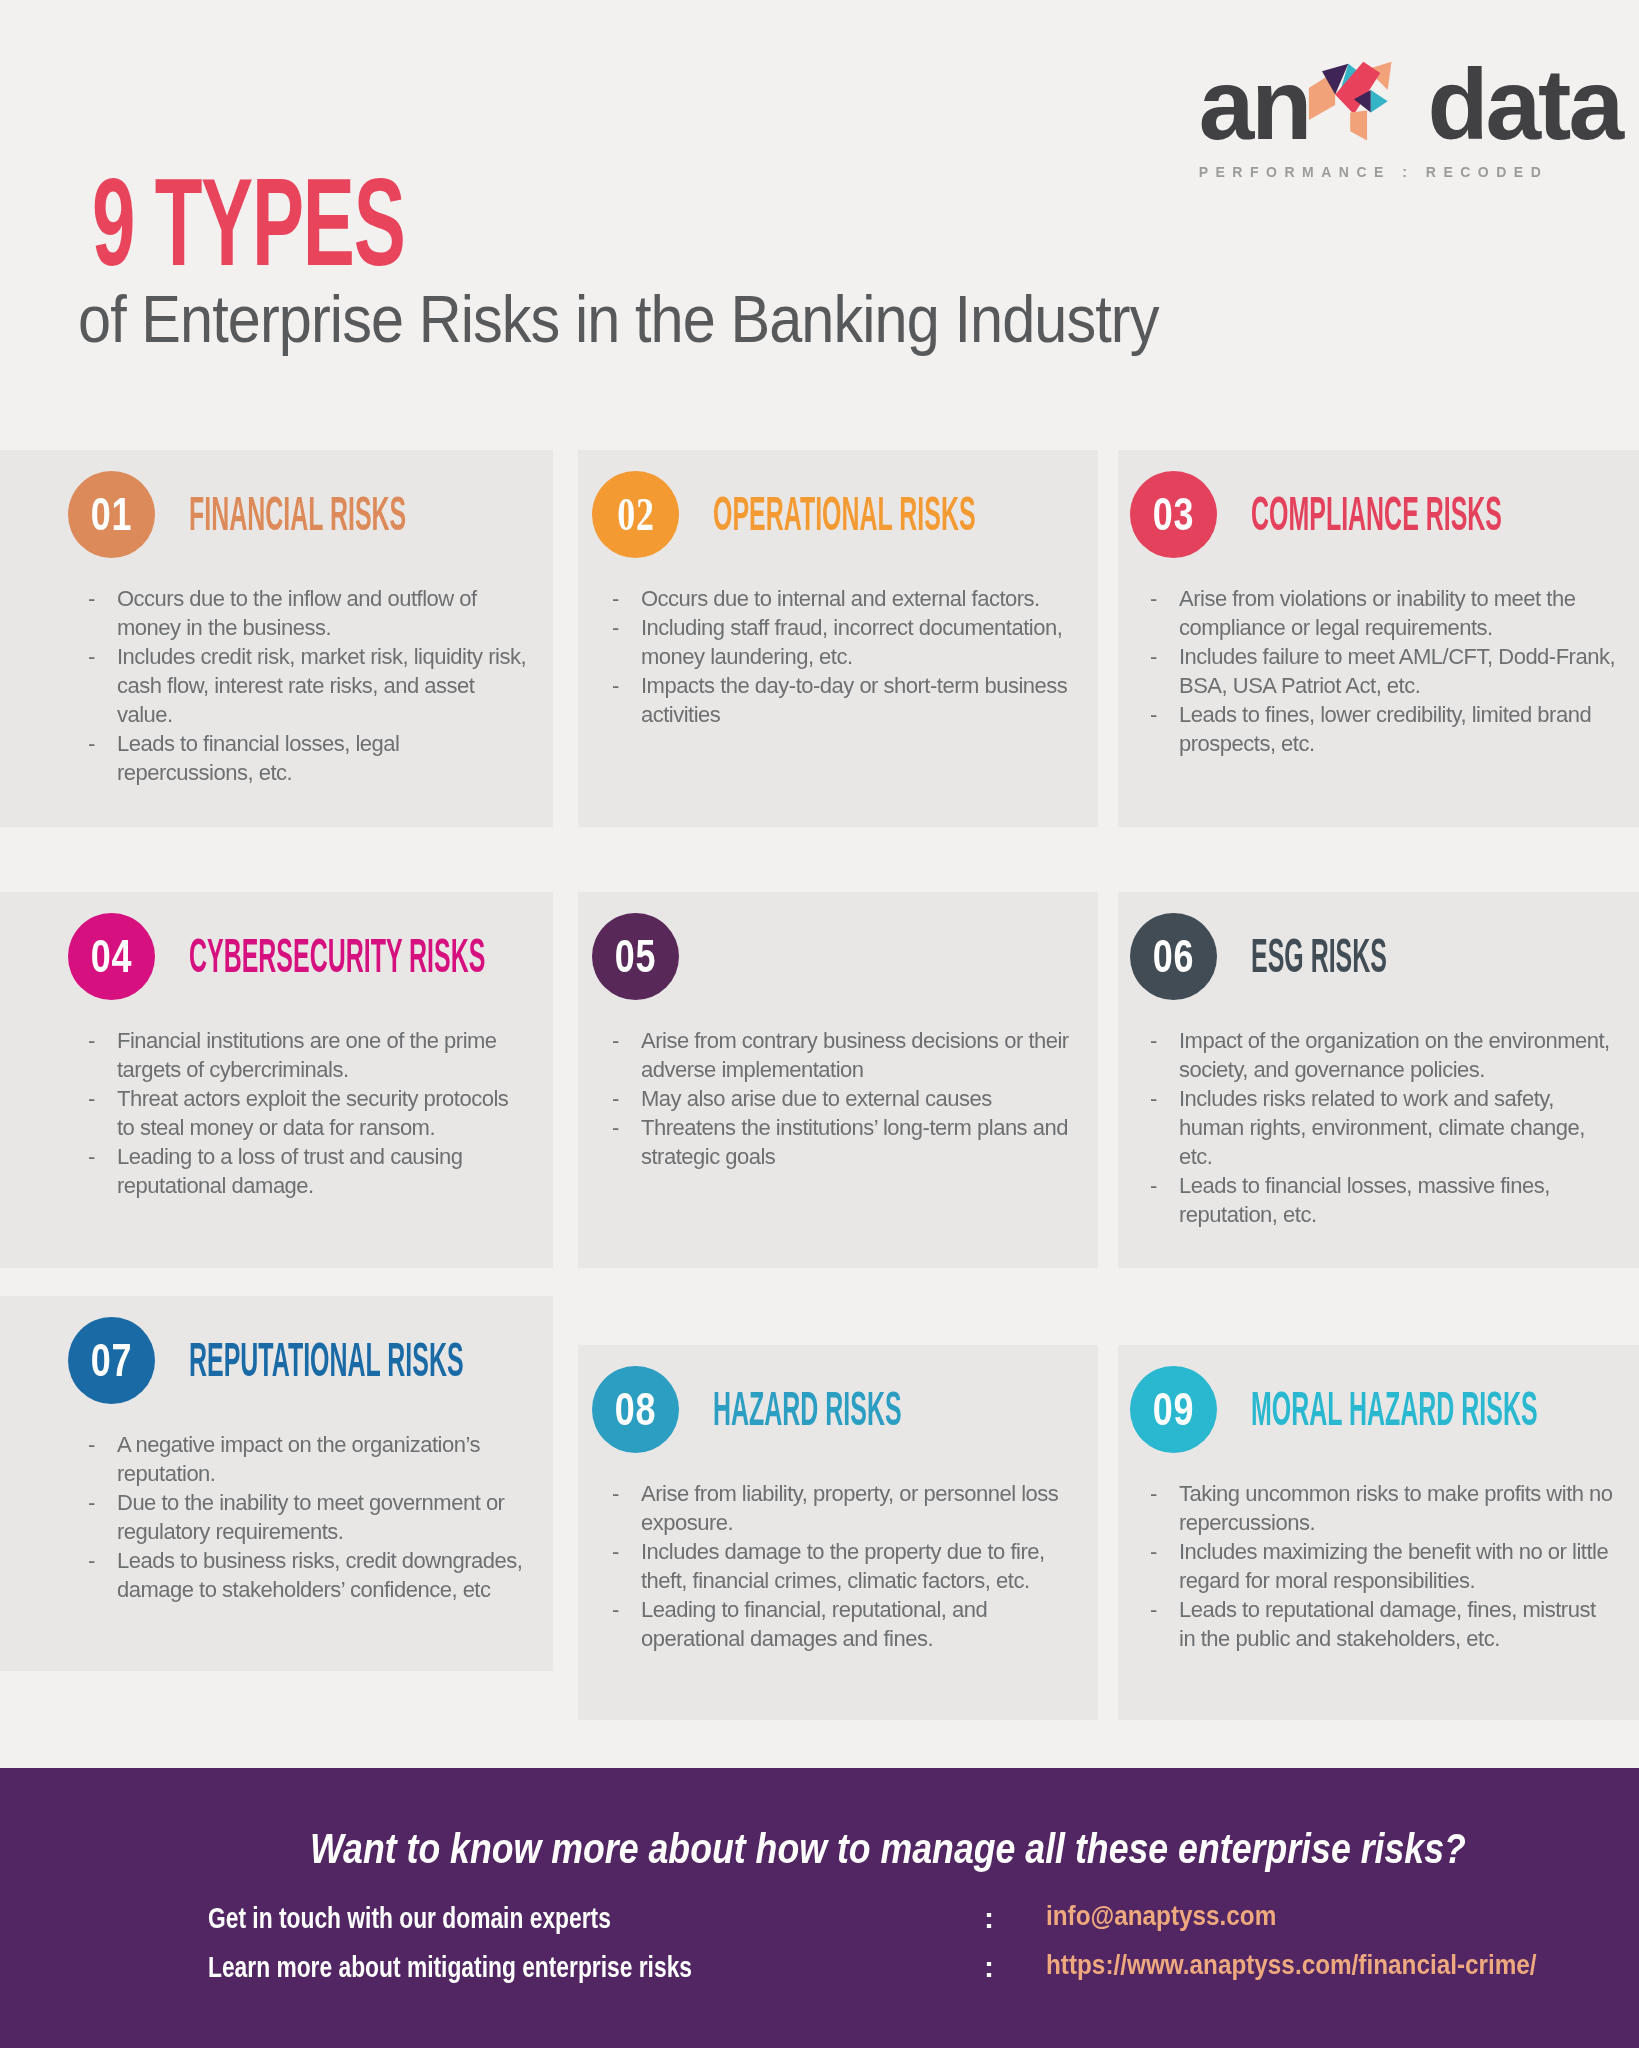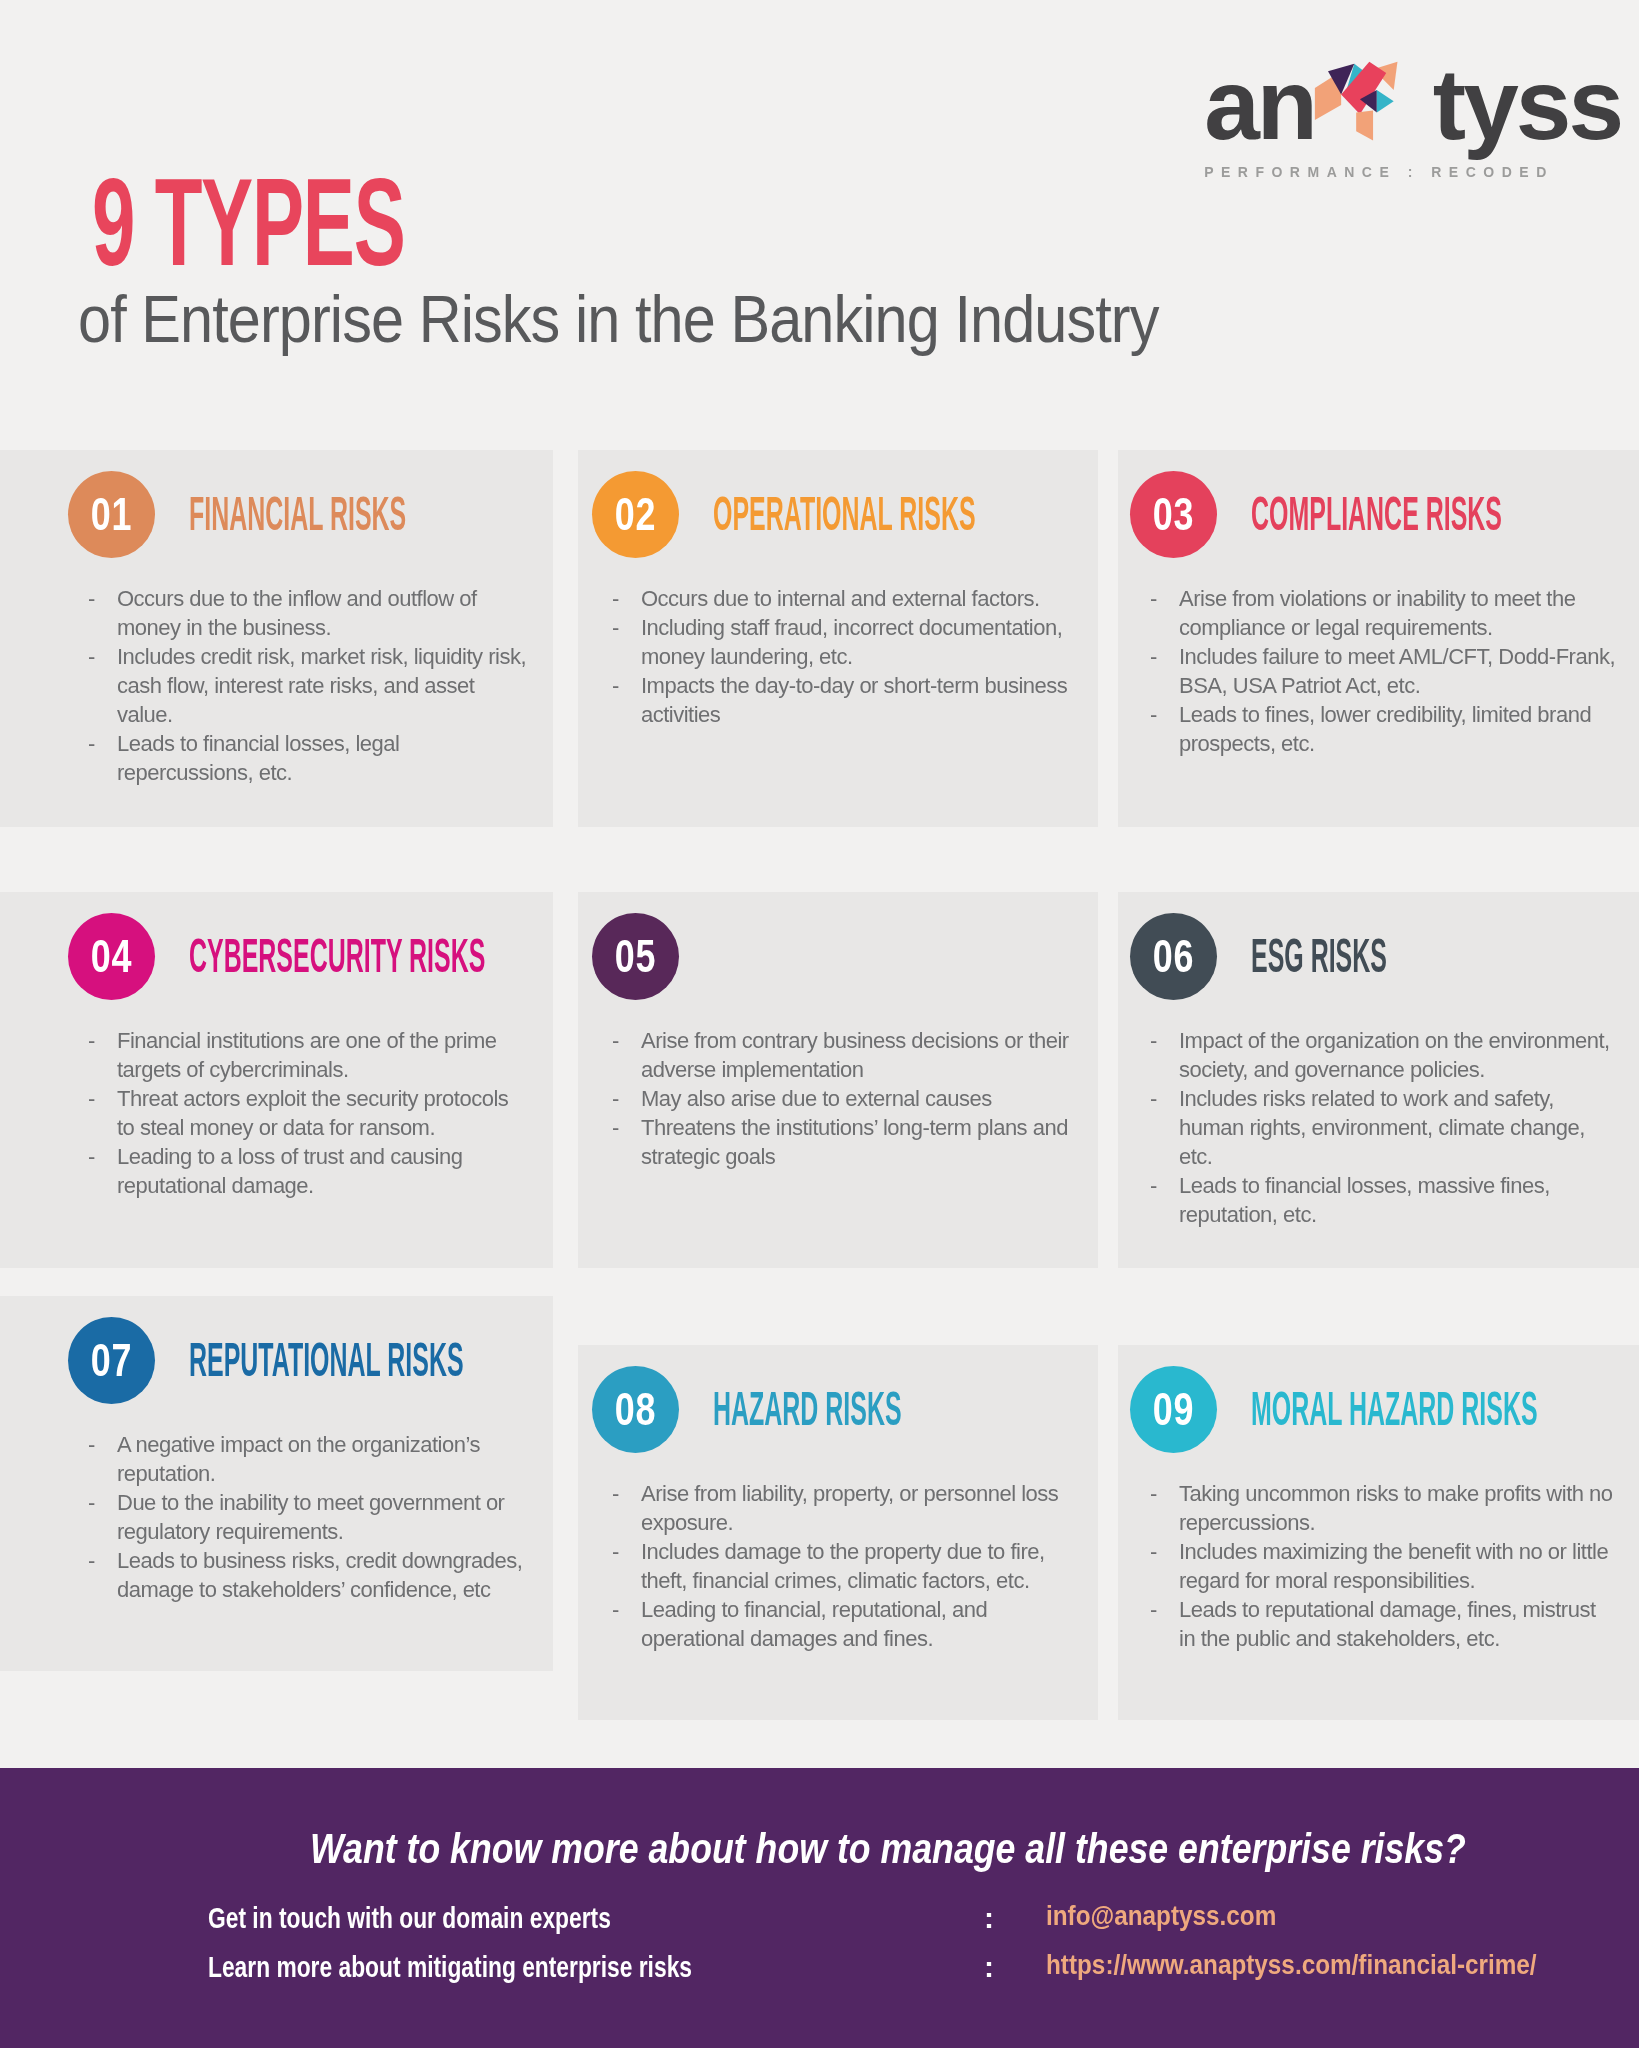--- a/index.html
+++ b/index.html
@@ -57,21 +57,21 @@
     <svg class="logo-mark" viewBox="0 0 130 110" xmlns="http://www.w3.org/2000/svg">
       <polygon class="mk" points="2,38 30,20 30,56 2,72" fill="#F2A278"></polygon>
       <polygon class="mk" points="64,18 90,10 86,40" fill="#F2A278"></polygon>
       <polygon class="mk" points="44,12 62,26 34,46" fill="#35B4C8"></polygon>
       <polygon class="mk" points="16,20 44,12 30,45" fill="#3F2457"></polygon>
       <polygon class="mk" points="30,45 60,10 78,22 50,66" fill="#E8415C"></polygon>
       <polygon class="mk" points="50,50 68,40 68,64" fill="#3F2457"></polygon>
       <polygon class="mk" points="68,40 86,52 68,64" fill="#35B4C8"></polygon>
       <polygon class="mk" points="46,64 64,62 64,94 46,84" fill="#F2A278"></polygon>
     </svg>
-    <span class="logo-word" style="color: rgb(65, 64, 66);">tyss</span>
+    <span class="logo-word" style="color: rgb(65, 64, 66);">data</span>
   </div>
   <div class="logo-tagline" style="color: rgb(156, 156, 155);">PERFORMANCE : RECODED</div>
 </div>
 
 <div class="title1" style="color: rgb(232, 69, 92);"><span class="cond">9 TYPES</span></div>
 <div class="title2" style="color: rgb(88, 89, 91);"><span class="cond">of Enterprise Risks in the Banking Industry</span></div>
 
 <div>
     <div class="card" style="left: 0px; top: 450px; width: 553px; height: 377px; padding-left: 68px; background: rgb(232, 231, 230);">
       <div class="card-head">
@@ -90,21 +90,21 @@
           <span class="btxt">Includes credit risk, market risk, liquidity risk, cash flow, interest rate risks, and asset value.</span>
         </li>
         <li>
           <span class="dash">-</span>
           <span class="btxt">Leads to financial losses, legal repercussions, etc.</span>
         </li>
       </ul>
     </div>
     <div class="card" style="left: 578px; top: 450px; width: 520px; height: 377px; padding-left: 14px; background: rgb(232, 231, 230);">
       <div class="card-head">
-        <div class="num-circle" style="background: rgb(244, 154, 51);">
+        <div class="num-circle" style="background: rgb(244, 154, 51); font-family: Liberation Serif, serif;">
           <span class="num">02</span>
         </div>
         <h3 class="card-title"><span class="cond" style="color: rgb(244, 154, 51);">OPERATIONAL RISKS</span></h3>
       </div>
       <ul class="bullets">
         <li>
           <span class="dash">-</span>
           <span class="btxt">Occurs due to internal and external factors.</span>
         </li>
         <li>

